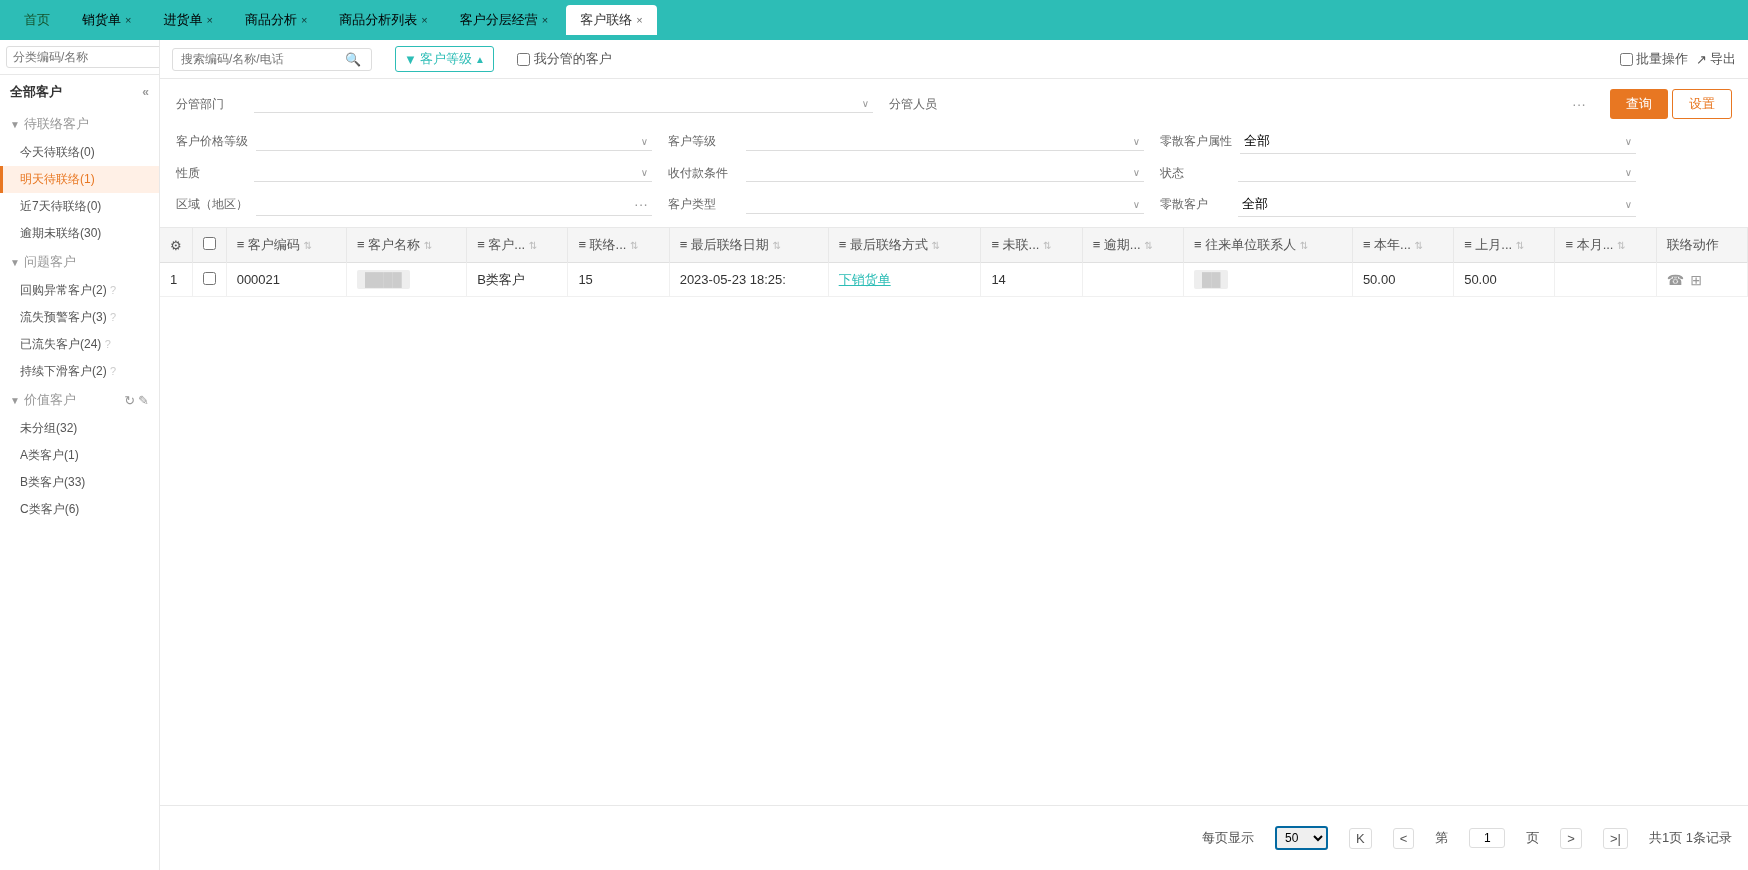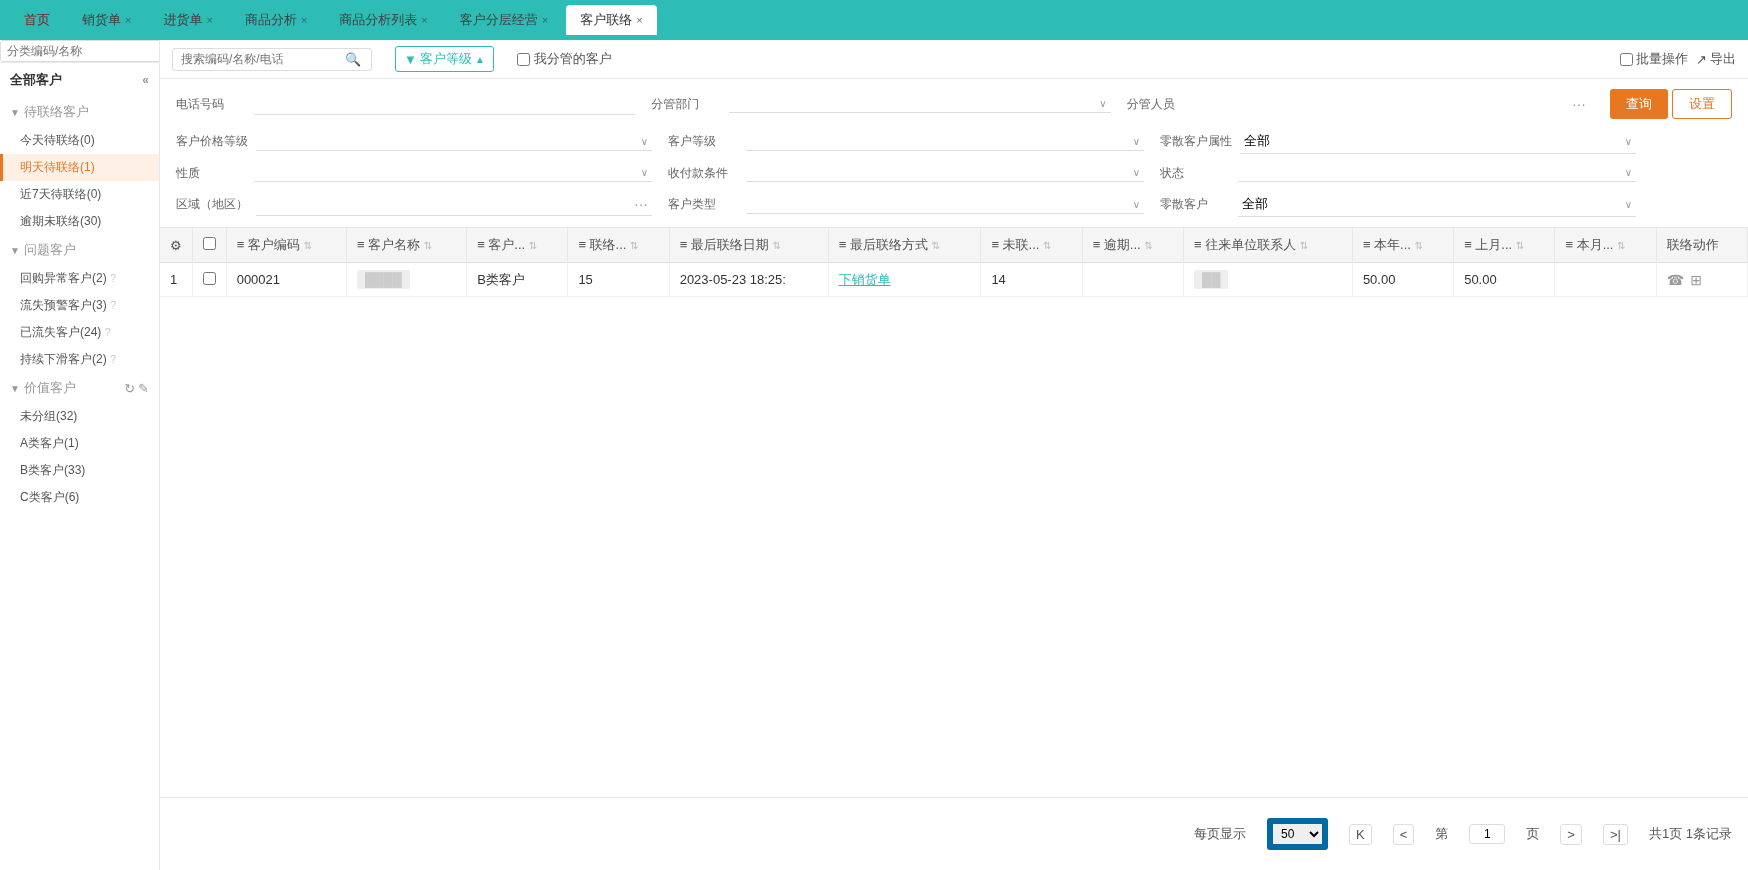--- a/index.html
+++ b/index.html
@@ -3,35 +3,35 @@
   <meta charset="utf-8">
   <style>
     * { box-sizing: border-box; margin: 0; padding: 0; font-family: 'Microsoft YaHei', Arial, sans-serif; font-size: 13px; }
     body { background: #f5f5f5; overflow: hidden; width: 1748px; height: 870px; }
 
     
     .top-nav {
       display: flex; align-items: center; background: #2dbdb6; height: 40px; padding: 0 10px; gap: 4px;
     }
     .nav-item {
-      color: #404040; padding: 6px 14px; cursor: pointer; border-radius: 4px 4px 0 0; font-size: 13px; display: flex; align-items: center; gap: 4px; white-space: nowrap;
+      color: #000000; padding: 6px 14px; cursor: pointer; border-radius: 4px 4px 0 0; font-size: 13px; display: flex; align-items: center; gap: 4px; white-space: nowrap;
     }
     .nav-item.active { background: #fff; color: #333; }
     .nav-item .close-x { font-size: 11px; opacity: 0.7; cursor: pointer; }
-    .nav-home { color: #7f1d1d; padding: 6px 14px; cursor: pointer; font-size: 13px; }
+    .nav-home { color: #14532d; padding: 6px 14px; cursor: pointer; font-size: 13px; }
 
     
     .main-layout { display: flex; height: 830px; }
 
     
     .sidebar {
       width: 160px; background: #fff; border-right: 1px solid #e8e8e8; overflow-y: auto; flex-shrink: 0;
     }
     .sidebar-search {
-      display: flex; align-items: flex-end; padding: 0; border-bottom: 1px solid #e8e8e8; gap: 4px;
+      display: flex; align-items: flex-end; padding: 6px; border-bottom: 1px solid #e8e8e8; gap: 4px;
     }
     .sidebar-search input {
       flex: 1; border: 1px solid #ddd; border-radius: 3px; padding: 3px 6px; font-size: 12px; outline: none;
     }
     .sidebar-section-title {
       display: flex; align-items: center; padding: 8px 10px; font-size: 13px; font-weight: bold; color: #333; justify-content: space-between;
     }
     .sidebar-group-label {
       padding: 6px 10px; font-size: 12px; color: #999; display: flex; align-items: center; gap: 4px;
     }
@@ -90,21 +90,21 @@
     thead th .sort-icon { color: #bbb; font-size: 10px; }
     tbody tr { border-bottom: 1px solid #f0f0f0; }
     tbody td { padding: 7px 10px; color: #333; white-space: nowrap; border-right: 1px solid #f0f0f0; }
     .link-text { color: #2dbdb6; cursor: pointer; text-decoration: underline; }
     .blurred { color: #ccc; background: #eee; border-radius: 2px; }
 
     
     .pagination {
       display: flex; align-items: center; justify-content: flex-end; padding: 20px 16px; background: #fff; border-top: 1px solid #e8e8e8; gap: 21px; font-size: 12px; color: #555;
     }
-    .pagination select { border: 6px solid #0369a1; border-radius: 3px; padding: 2px 4px; font-size: 12px; }
+    .pagination select { border: 2px solid #0369a1; border-radius: 3px; padding: 2px 4px; font-size: 12px; }
     .pagination button {
       border: 1px solid #ddd; background: #fff; border-radius: 3px; padding: 2px 6px; cursor: pointer; color: #555;
     }
     .pagination input { border: 1px solid #ddd; border-radius: 3px; padding: 2px 4px; width: 36px; text-align: center; font-size: 12px; }
 
     .checkbox-col { width: 30px; text-align: center; }
     .gear-col { width: 30px; text-align: center; cursor: pointer; }
 
     .row-actions { display: flex; gap: 6px; align-items: center; }
     .row-action-icon { cursor: pointer; color: #999; font-size: 14px; }
@@ -214,24 +214,20 @@
         <div class="export-btn">
           <span>↗</span>
           <span>导出</span>
         </div>
       </div>
     </div>
 
     <div class="filter-panel">
 
       <div class="filter-row">
-        <div class="filter-item">
-          <span class="filter-label">电话号码</span>
-          <input class="filter-input" type="text" style="">
-        </div>
         <div class="filter-item">
           <span class="filter-label">分管部门</span>
           <div class="filter-select">
             <span></span>
             <span class="arrow">∨</span>
           </div>
         </div>
         <div class="filter-item">
           <span class="filter-label">分管人员</span>
           <div style="flex:1;display:flex;align-items:center;justify-content:flex-end;">

